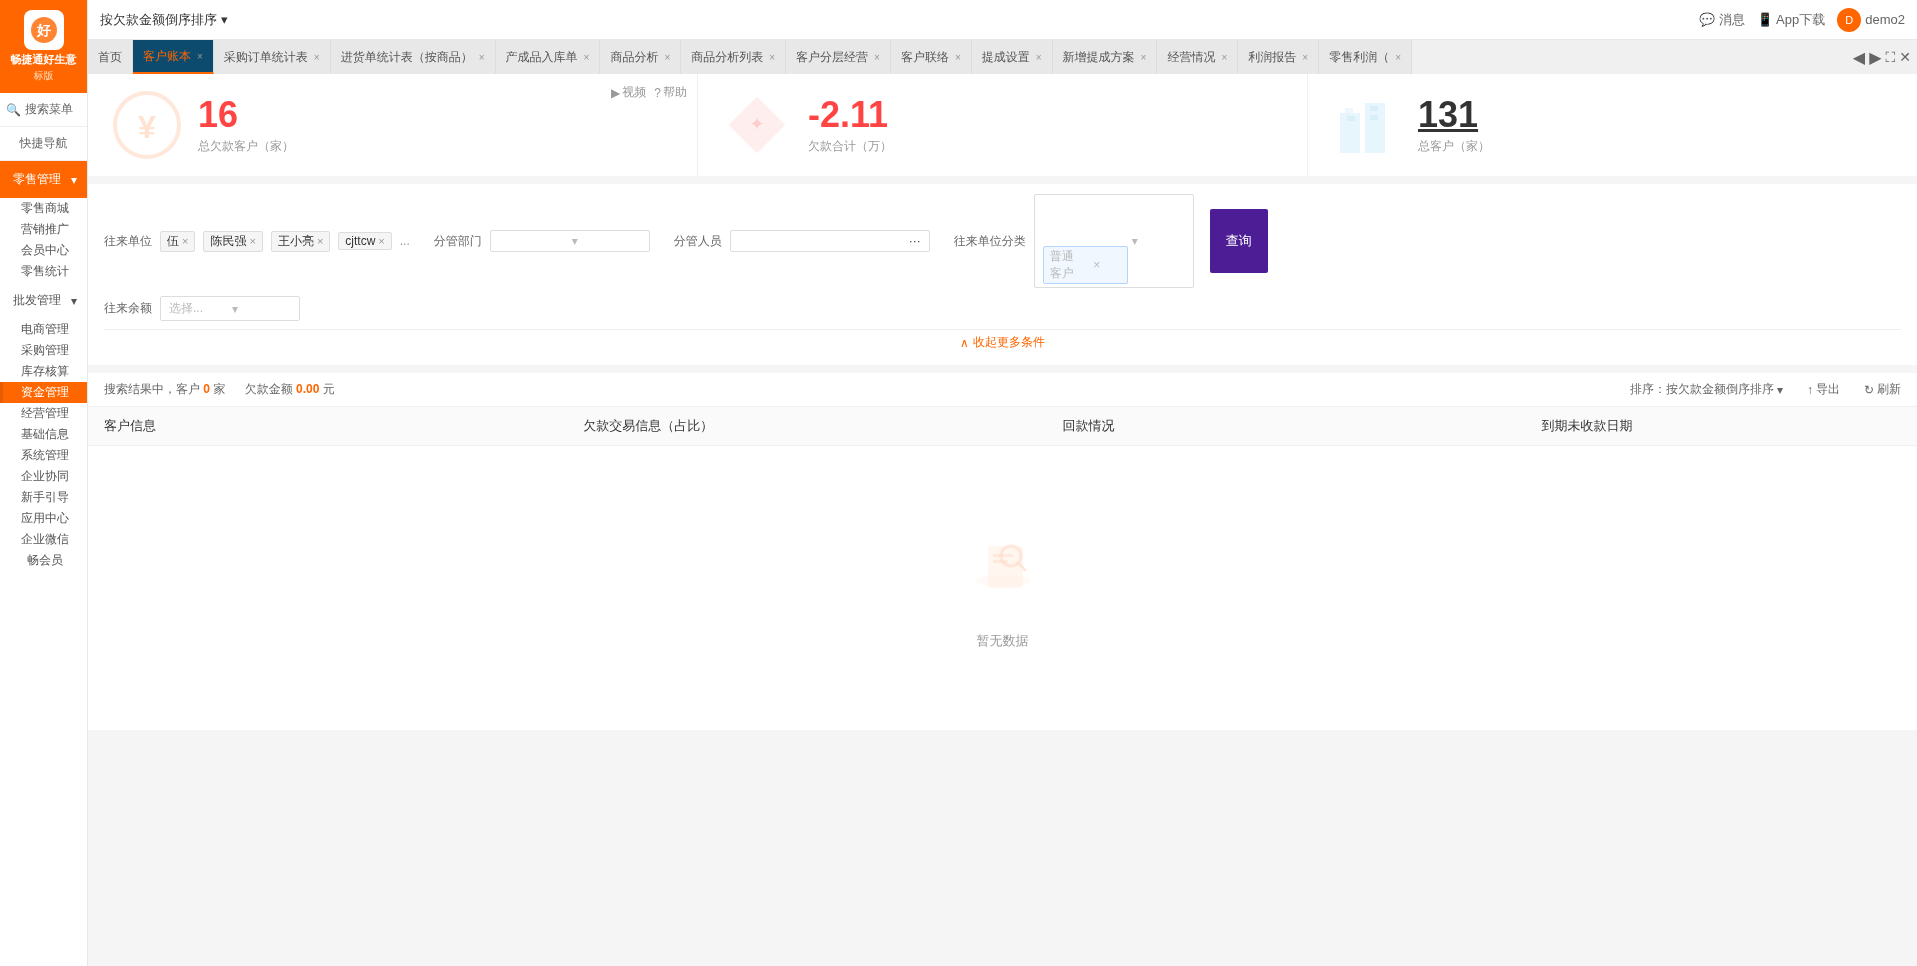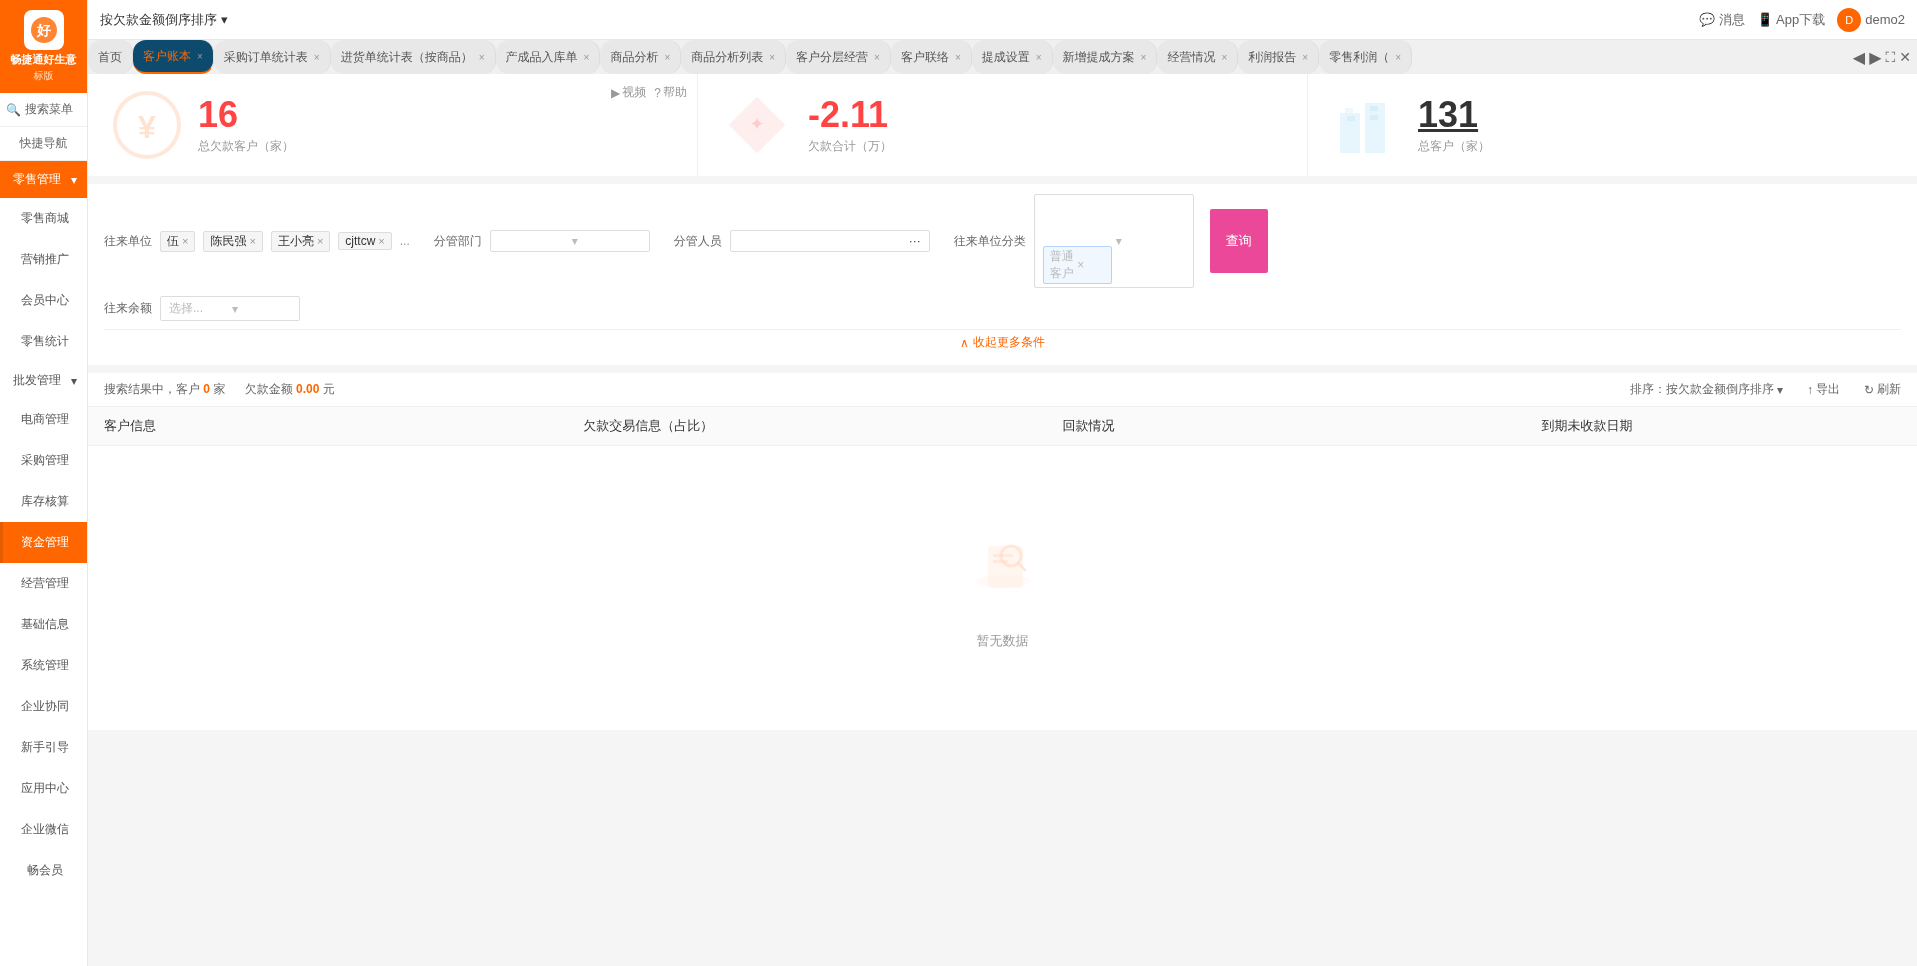--- a/index.html
+++ b/index.html
@@ -7,36 +7,36 @@
 
     
     .sidebar { width: 88px; background: #fff; display: flex; flex-direction: column; border-right: 1px solid #e8e8e8; flex-shrink: 0; }
     .sidebar-logo { background: #ff6600; padding: 10px 6px; display: flex; flex-direction: column; align-items: center; gap: 2px; }
     .sidebar-logo-text { color: #fff; font-size: 11px; font-weight: bold; }
     .sidebar-logo-sub { color: #ffe0c0; font-size: 10px; }
     .sidebar-search { padding: 8px 6px; display: flex; align-items: center; gap: 4px; cursor: pointer; border-bottom: 1px solid #f0f0f0; }
     .sidebar-search span { color: #666; font-size: 12px; }
     .sidebar-nav-btn { padding: 8px 12px; display: flex; align-items: center; gap: 4px; cursor: pointer; border-bottom: 1px solid #f0f0f0; color: #666; font-size: 12px; justify-content: center; }
     .sidebar-menu { flex: 1; overflow-y: auto; }
-    .sidebar-item { padding: 12px 6px; display: flex; flex-direction: column; align-items: center; cursor: pointer; color: #555; font-size: 12px; border-left: 3px solid transparent; transition: all 0.2s; }
+    .sidebar-item { padding: 2px 6px; display: flex; flex-direction: column; align-items: center; cursor: pointer; color: #555; font-size: 12px; border-left: 3px solid transparent; transition: all 0.2s; }
     .sidebar-item.active { background: #ff6600; color: #fff; border-left-color: #ff6600; }
 
     
     .main { flex: 1; display: flex; flex-direction: column; overflow: hidden; }
 
     
     .topbar { background: #fff; border-bottom: 1px solid #e8e8e8; display: flex; align-items: center; justify-content: space-between; padding: 0 12px; height: 40px; flex-shrink: 0; }
     .topbar-left { display: flex; align-items: center; gap: 8px; }
     .topbar-selector { display: flex; align-items: center; gap: 4px; font-size: 13px; color: #333; cursor: pointer; }
     .topbar-right { display: flex; align-items: center; gap: 12px; color: #666; font-size: 13px; }
     .topbar-right span { cursor: pointer; display: flex; align-items: center; gap: 3px; }
 
     
     .tabs-bar { background: #f0f0f0; display: flex; align-items: center; height: 34px; flex-shrink: 0; overflow: hidden; }
-    .tab { display: flex; align-items: center; gap: 4px; padding: 0 10px; height: 34px; font-size: 12px; cursor: pointer; white-space: nowrap; border-right: 1px solid #ddd; color: #555; background: #e8e8e8; flex-shrink: 0; border-radius: 13px; }
+    .tab { display: flex; align-items: center; gap: 4px; padding: 0 10px; height: 34px; font-size: 12px; cursor: pointer; white-space: nowrap; border-right: 1px solid #ddd; color: #555; background: #e8e8e8; flex-shrink: 0; }
     .tab.active { background: #0c4a6e; color: #ff6600; border-bottom: 2px solid #ff6600; }
     .tab .close-btn { font-size: 10px; color: #999; margin-left: 2px; cursor: pointer; }
     .tabs-actions { display: flex; align-items: center; gap: 4px; margin-left: auto; padding: 0 6px; color: #666; }
     .tabs-actions span { cursor: pointer; font-size: 14px; }
 
     
     .content { flex: 1; overflow-y: auto; background: #f5f5f5; }
 
     
     .stats-row { display: flex; background: #fff; margin-bottom: 8px; }
@@ -52,40 +52,40 @@
 
     
     .filter-area { background: #fff; padding: 10px 16px; margin-bottom: 8px; }
     .filter-row { display: flex; align-items: center; gap: 8px; margin-bottom: 8px; flex-wrap: wrap; }
     .filter-label { color: #666; font-size: 12px; white-space: nowrap; }
     .filter-tag { display: inline-flex; align-items: center; gap: 3px; background: #f5f5f5; border: 1px solid #ddd; border-radius: 2px; padding: 1px 6px; font-size: 12px; color: #333; }
     .filter-tag .x { color: #999; cursor: pointer; font-size: 11px; }
     .filter-more { color: #999; font-size: 12px; cursor: pointer; }
     .filter-select { display: flex; align-items: center; gap: 4px; border: 1px solid #ddd; border-radius: 2px; padding: 3px 8px; font-size: 12px; color: #333; cursor: pointer; min-width: 180px; background: #fff; }
     .filter-select span { flex: 1; color: #bbb; }
-    .filter-select-tag { display: inline-flex; align-items: center; gap: 0; background: #f0f7ff; border: 1px solid #b3d4ff; border-radius: 2px; padding: 1px 6px; font-size: 12px; color: #333; margin-top: 48px; }
+    .filter-select-tag { display: inline-flex; align-items: center; gap: 16px; background: #f0f7ff; border: 1px solid #b3d4ff; border-radius: 2px; padding: 1px 6px; font-size: 12px; color: #333; margin-top: 48px; }
     .filter-person { display: flex; align-items: center; gap: 4px; border: 1px solid #ddd; border-radius: 2px; padding: 3px 8px; font-size: 12px; color: #333; cursor: pointer; min-width: 200px; background: #fff; }
     .collapse-btn { display: flex; align-items: center; gap: 4px; color: #ff6600; font-size: 12px; cursor: pointer; padding: 4px 0; justify-content: center; }
 
     
     .results-bar { background: #fff; padding: 8px 16px; display: flex; align-items: center; justify-content: space-between; border-bottom: 1px solid #f0f0f0; }
     .results-info { font-size: 12px; color: #666; }
     .results-info .highlight { color: #ff6600; font-weight: bold; }
     .results-actions { display: flex; align-items: center; gap: 24px; font-size: 12px; color: #666; }
     .results-actions span { display: flex; align-items: center; gap: 3px; cursor: pointer; }
     .sort-select { display: flex; align-items: center; gap: 3px; color: #666; cursor: pointer; }
 
     
     .table-container { background: #fff; }
     .table-header { display: grid; grid-template-columns: 2fr 2fr 2fr 1.5fr; padding: 10px 16px; border-bottom: 1px solid #f0f0f0; background: #fafafa; }
     .table-header-cell { font-size: 13px; color: #333; font-weight: 500; }
     .table-empty { display: flex; flex-direction: column; align-items: center; justify-content: center; padding: 80px 0; color: #999; }
 
     
-    .btn-primary { background: #ec4899; color: #fff; border: none; border-radius: 2px; padding: 23px 16px; font-size: 13px; cursor: pointer; white-space: nowrap; }
+    .btn-primary { background: #4c1d95; color: #fff; border: none; border-radius: 2px; padding: 23px 16px; font-size: 13px; cursor: pointer; white-space: nowrap; }
 
     .filter-second-row { display: flex; align-items: center; gap: 8px; }
   </style>
 </head>
 <body>
 
 <div class="sidebar">
   <div class="sidebar-logo">
     <div style="width:40px;height:40px;background:#fff;border-radius:8px;display:flex;align-items:center;justify-content:center;">
       <svg width="28" height="28" viewBox="0 0 28 28">

